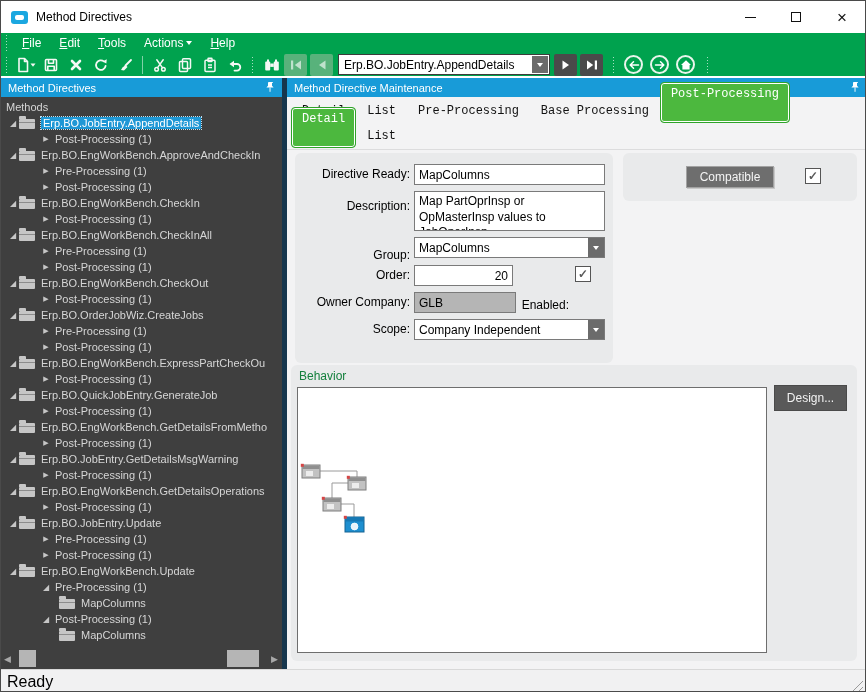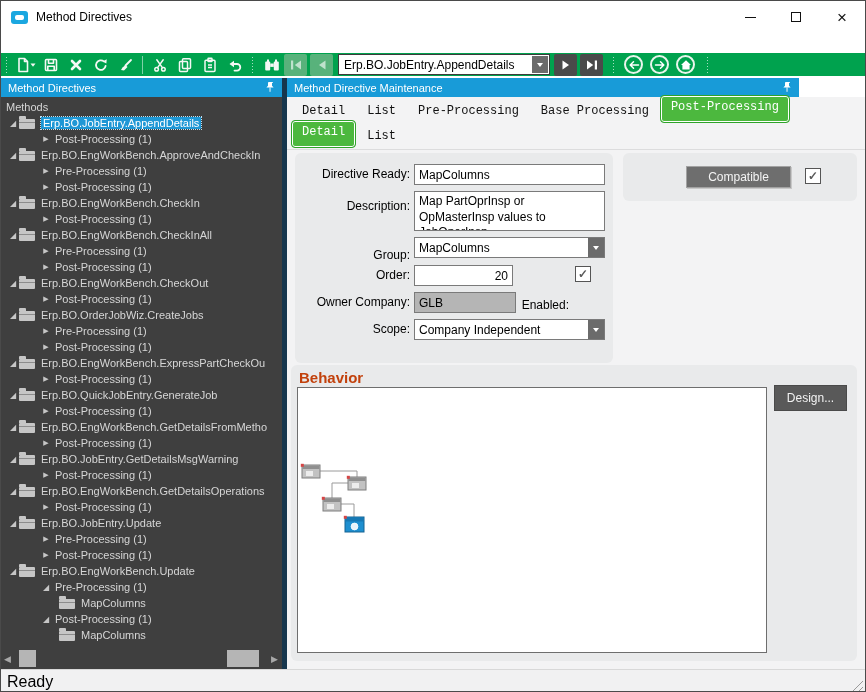--- a/index.html
+++ b/index.html
@@ -36,21 +36,21 @@
   .navbtn.enabled { background:#4A4A4A; }
   .combo-toolbar { position:relative; width:212px; height:21px; background:#fff; border:1px solid #3c3c3c; margin:0 4px 0 2px; flex:none; }
   .combo-toolbar input { width:100%; height:100%; border:0; font:12px "Liberation Sans",sans-serif; padding:0 20px 0 5px; background:transparent; }
   .dd-btn { position:absolute; right:1px; top:1px; bottom:1px; width:16px; background:#6B6B6B; display:flex; align-items:center; justify-content:center; }
   .dd-tri { width:0; height:0; border-left:3.5px solid transparent; border-right:3.5px solid transparent; border-top:4px solid #fff; }
   .cbtn { width:19px; height:19px; border:2px solid #E9F5EC; border-radius:50%; display:flex; align-items:center; justify-content:center; margin-right:7px; flex:none; }
 
   
   .phdr { position:absolute; top:77px; height:19px; background:#189BD8; color:#fff; font-size:11px; display:flex; align-items:center; padding:0 7px; }
   #left-header { left:0; width:281px; }
-  #right-header { left:286px; width:512px; }
+  #right-header { left:286px; width:580px; }
   .pin { margin-left:auto; flex:none; }
   #splitter { position:absolute; left:281px; top:77px; width:5px; height:591px; background:#16364D; }
 
   
   #tree-panel { position:absolute; left:0; top:96px; width:281px; height:572px; background:#3F3F3F; overflow:hidden; }
   #tree-items { position:absolute; top:2px; left:0; right:0; }
   .trow { height:16px; display:flex; align-items:center; font-size:11px; color:#D6D6D6; white-space:nowrap; overflow:hidden; }
   .trow.root { padding-left:5px; }
   .trow.method { padding-left:7px; }
   .trow.proc { padding-left:40px; }
@@ -66,38 +66,38 @@
   #tree-hscroll { position:absolute; left:0; top:552px; width:281px; height:20px; }
   .sb-ar { position:absolute; top:3px; font-size:9px; color:#A8A8A8; line-height:14px; }
   .sb-th { position:absolute; top:1px; height:17px; background:#B5B5B5; }
 
   
   #right-content { position:absolute; left:286px; top:96px; width:580px; height:572px; background:#F3F3F4; }
   .tabsrow { position:absolute; display:flex; align-items:flex-end; }
   #tabs-main { left:4px; top:2px; height:24px; }
   #tabs-sub { left:4px; top:27px; height:24px; }
   .tab { padding:4px 11px 5px; font-size:12px; color:#111; cursor:default;font-family:Liberation Mono, monospace; }
-  .tab.active { background:#4CB83E; color:#fff; border:1px solid #2FA32A; box-shadow:inset 0 0 0 1px #fff; border-radius:4px; padding:4px 10px 8px; }
+  .tab.active { background:#4CB83E; color:#fff; border:1px solid #2FA32A; box-shadow:inset 0 0 0 1px #fff; border-radius:4px; padding:4px 10px 21px; }
   .tabs-underline { position:absolute; left:0; top:52px; width:100%; height:1px; background:#DCDCDD; }
 
   .panel { position:absolute; background:#E9EAEB; border-radius:6px; }
   #form-panel { left:8px; top:56px; width:318px; height:210px; }
   .flabel { position:absolute; left:0; width:115px; text-align:right; font-size:12px; color:#000; }
   .fin { position:absolute; left:119px; width:191px; height:21px; border:1px solid #7A7A7A; background:#fff; font:12px "Liberation Sans",sans-serif; padding:0 4px; }
   textarea.fin { height:40px; resize:none; overflow:hidden; padding:2px 4px; line-height:1.3; }
   .comboW { position:absolute; left:119px; width:191px; height:21px; }
   .comboW input { width:100%; height:100%; border:1px solid #7A7A7A; background:#fff; font:12px "Liberation Sans",sans-serif; padding:0 22px 0 4px; }
   .cb { width:16px; height:16px; background:#fff; border:1px solid #555; display:flex; align-items:center; justify-content:center; position:absolute; }
   .cb::after { content:"✓"; font-size:12px; color:#5a5a5a; font-weight:bold; line-height:1; }
 
   #compat-panel { left:336px; top:56px; width:234px; height:48px; }
-  #compat-btn { position:absolute; left:63px; top:13px; width:105px; height:22px; background:#6E6E6E; color:#F4F4F4; font-size:12px; border:1px solid #A2A2A2; box-shadow:1px 1px 0 #C8C8C8; display:flex; align-items:center; justify-content:center; }
+  #compat-btn { position:absolute; left:63px; top:13px; width:88px; height:22px; background:#6E6E6E; color:#F4F4F4; font-size:12px; border:1px solid #A2A2A2; box-shadow:1px 1px 0 #C8C8C8; display:flex; align-items:center; justify-content:center; }
 
   #behavior-panel { left:4px; top:268px; width:566px; height:296px; }
-  #behavior-label { position:absolute; left:8px; top:4px; font-size:15px; font-weight:bold; color:#c2410c; }
+  #behavior-label { position:absolute; left:8px; top:4px; font-size:12px; font-weight:normal; color:#15803d; }
   #behavior-canvas { position:absolute; left:6px; top:22px; width:470px; height:266px; background:#fff; border:1px solid #6E6E6E; }
   #design-btn { position:absolute; left:483px; top:20px; width:73px; height:26px; background:#595959; color:#F2F2F2; font-size:12px; display:flex; align-items:center; justify-content:center; border:1px solid #4a4a4a; }
 
   
   .statusbar { position:absolute; left:0; top:668px; width:100%; height:24px; background:#F1F1F2; border-top:1px solid #D8D8D8; display:flex; align-items:center; font-size:16px; color:#000; padding-left:6px; }
   .resize-grip { position:absolute; right:2px; bottom:2px; width:13px; height:13px; background-image:repeating-linear-gradient(135deg, transparent 0 3px, #9a9a9a 3px 4px); clip-path:polygon(100% 0, 100% 100%, 0 100%); }
 </style>
 </head>
 <body>
 
@@ -112,20 +112,31 @@
         </div>
       <div class="wctrl">
           <span class="glyph-max"></span>
         </div>
       <div class="wctrl">
           <span class="glyph-close">×</span>
         </div>
     </div>
   </div>
 
+  <div class="menubar">
+    <span class="grip"></span>
+    <span class="menu-item">File</span>
+    <span class="menu-item">Edit</span>
+    <span class="menu-item">Tools</span>
+    <span class="menu-item menu-actions">
+        <span>Actions</span>
+        <span class="menu-caret"></span>
+      </span>
+    <span class="menu-item">Help</span>
+  </div>
 
   <div class="toolbar">
     <span class="grip"></span>
     <div class="tbtn">
       <svg width="22" height="16" viewBox="0 0 22 16">
           <g fill="none" stroke="#F4F8F4" stroke-width="1.6" stroke-linejoin="round">
             <path d="M4 1.5 H9.5 L12.5 4.5 V14.5 H4 Z"></path>
             <path d="M9.5 1.5 V4.5 H12.5"></path>
           </g>
           <polygon points="15.5,6.5 20.5,6.5 18,9.8" fill="#F4F8F4"></polygon>

